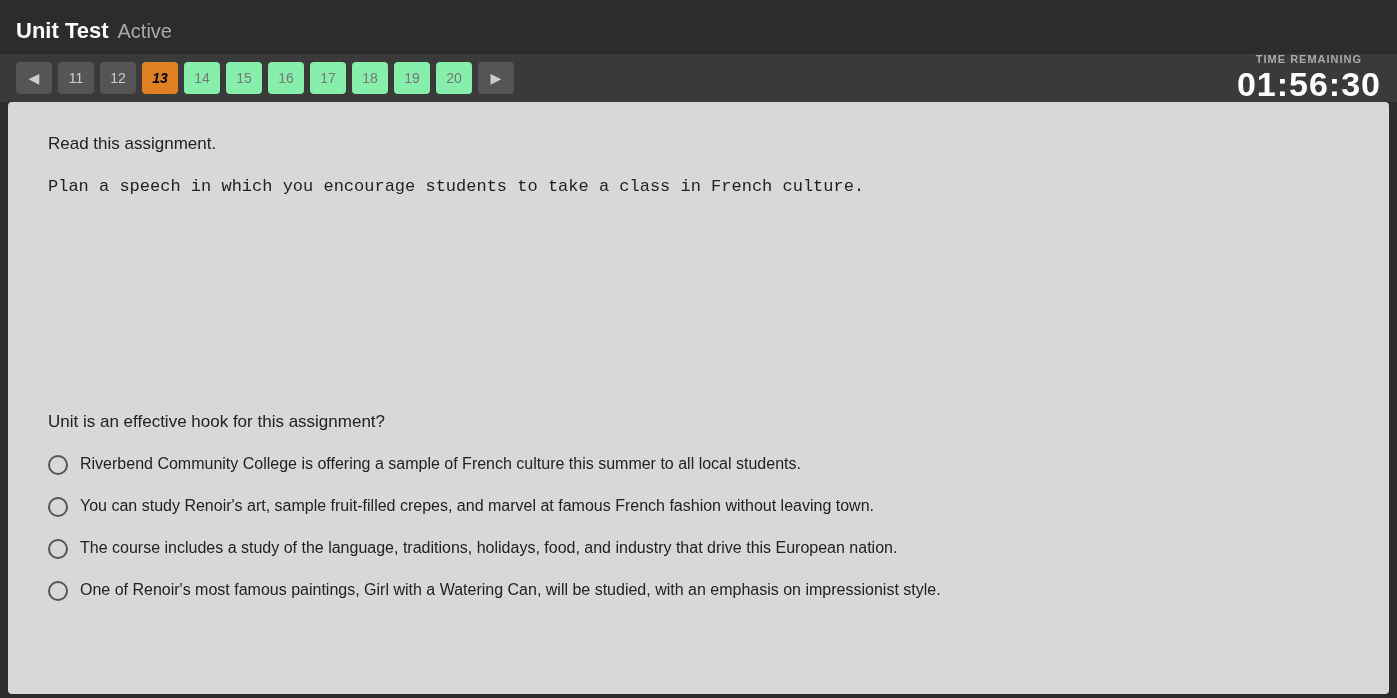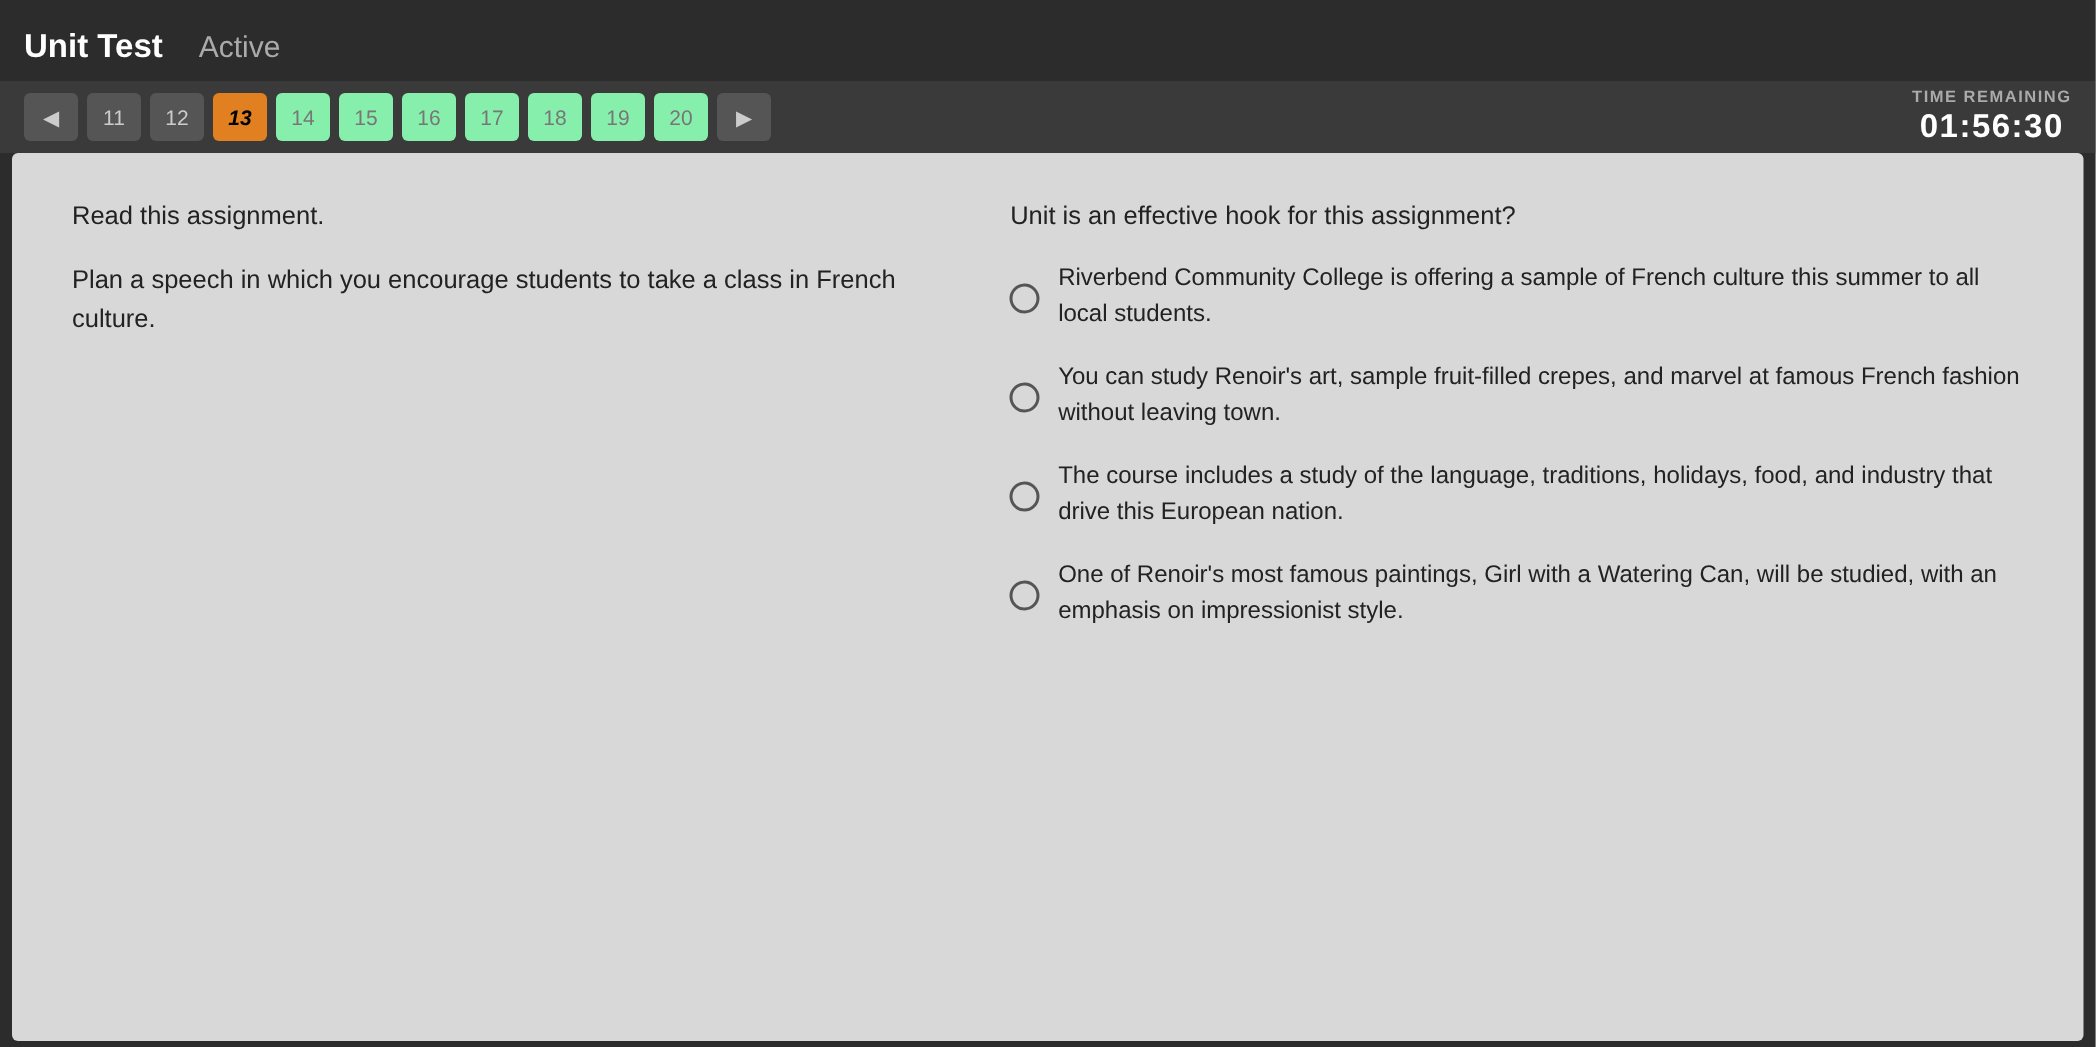--- a/index.html
+++ b/index.html
@@ -17,22 +17,22 @@
       background: #2c2c2c;
       padding: 8px 16px 0 16px;
       display: flex;
       align-items: center;
       justify-content: space-between;
       height: 54px;
     }
 
     .header-left {
       display: flex;
-      align-items: flex-end;
-      gap: 24px;
+      align-items: center;
+      gap: 9px;
     }
 
     .header-title {
       color: #ffffff;
       font-size: 22px;
       font-weight: bold;
     }
 
     .header-status {
       color: #aaaaaa;
@@ -87,33 +87,33 @@
 
     .timer-label {
       color: #aaaaaa;
       font-size: 11px;
       letter-spacing: 1px;
       font-weight: bold;
     }
 
     .timer-value {
       color: #ffffff;
-      font-size: 22px;
+      font-size: 34px;
       font-weight: bold;
       letter-spacing: 1px;
     }
 
     
     .main-content {
       background: #d8d8d8;
       margin: 0 8px;
       border-radius: 4px;
       height: calc(698px - 54px - 48px - 4px);
       display: flex;
-      flex-direction: row;
+      flex-direction: column;
       padding: 32px 40px;
       gap: 40px;
     }
 
     .left-panel {
       flex: 0 0 45%;
       padding-right: 20px;
     }
 
     .right-panel {
@@ -123,20 +123,21 @@
     .read-instruction {
       font-size: 17px;
       color: #222222;
       margin-bottom: 20px;
     }
 
     .assignment-text {
       font-size: 17px;
       color: #222222;
       line-height: 1.5;
+      font-family: Liberation Mono, monospace;
     }
 
     .question-text {
       font-size: 17px;
       color: #222222;
       margin-bottom: 20px;
       font-weight: normal;
     }
 
     .options-list {

